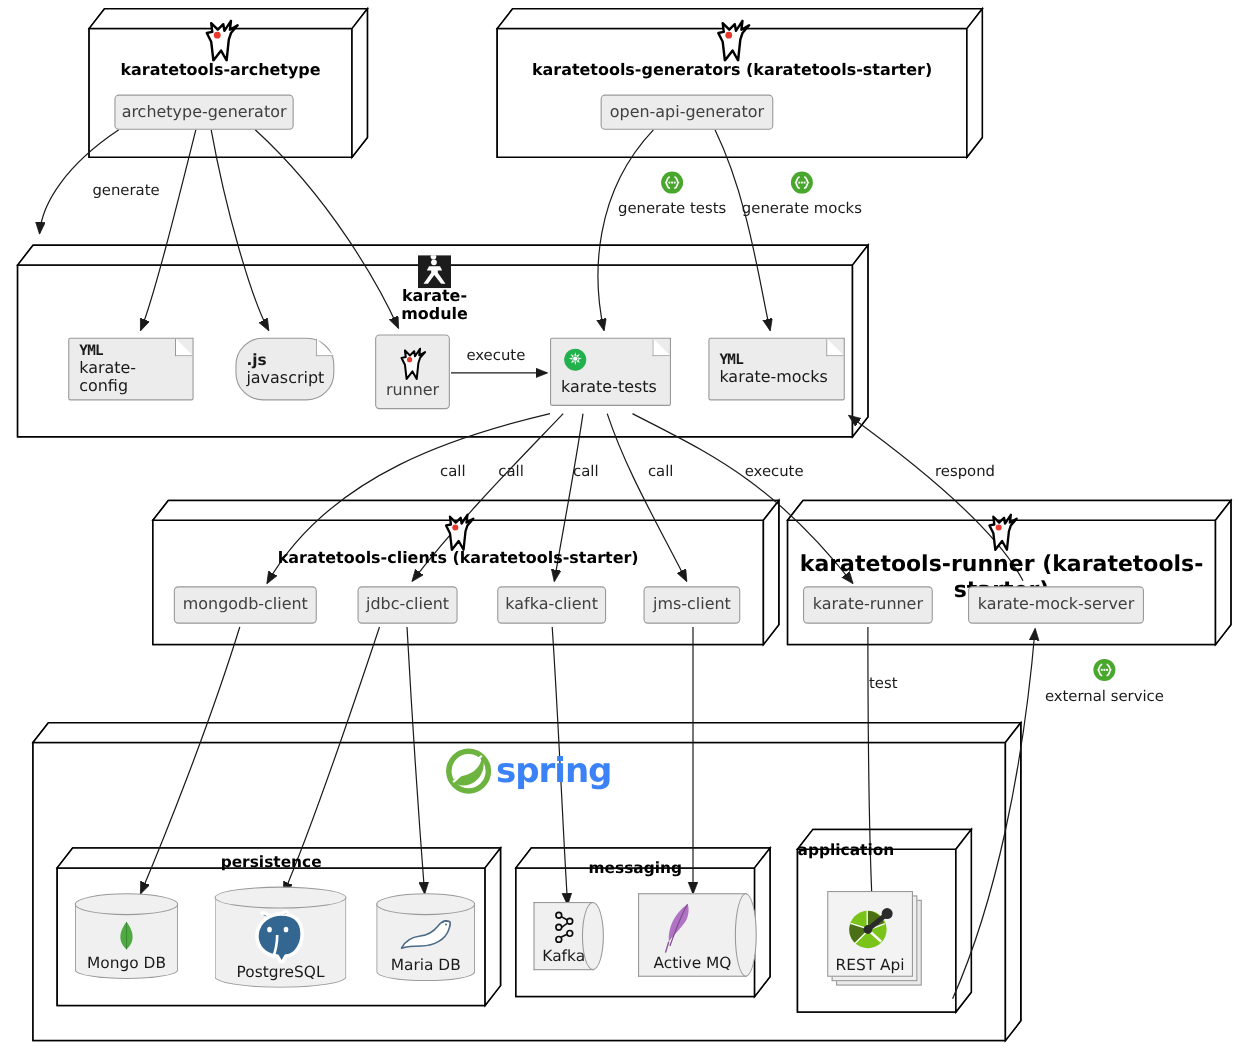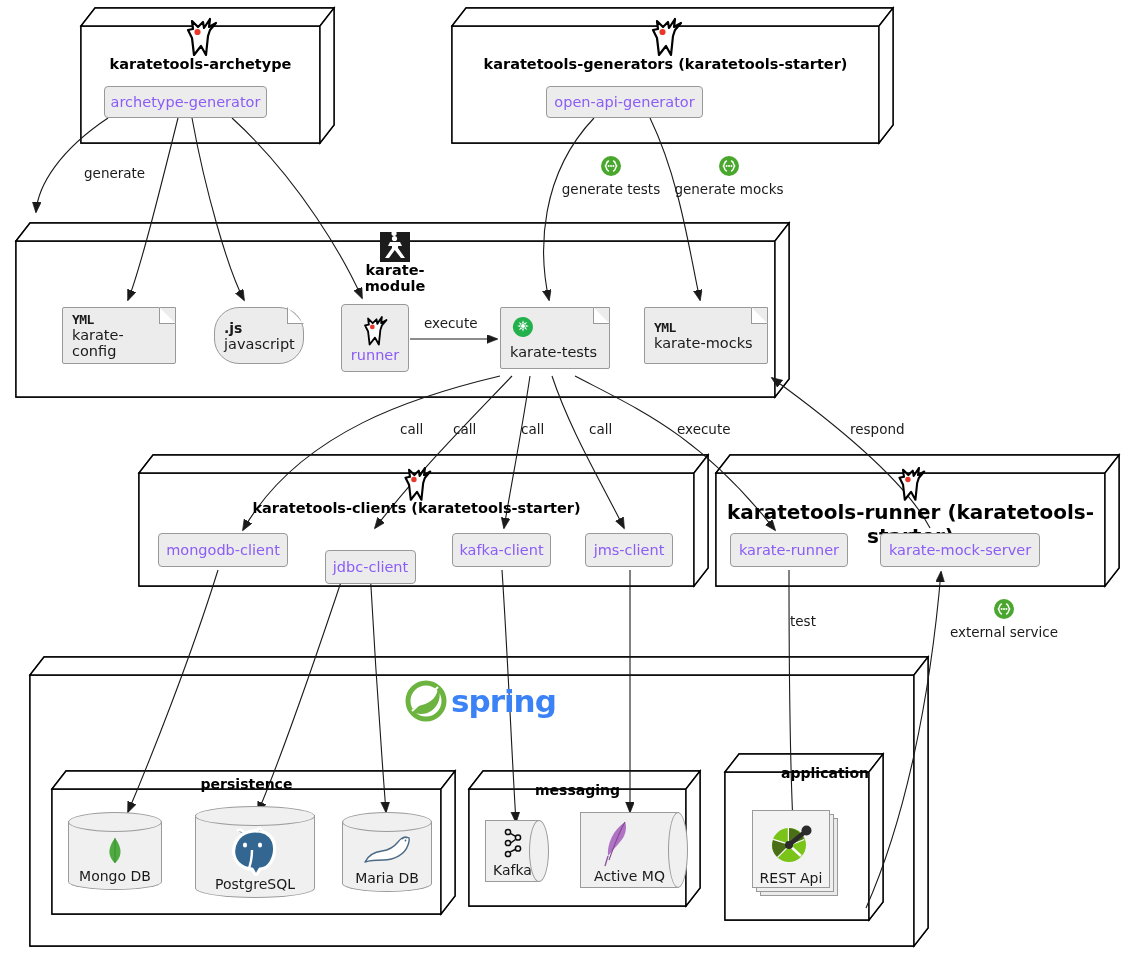--- a/index.html
+++ b/index.html
@@ -6,21 +6,21 @@
   body{font-family:"DejaVu Sans","Liberation Sans",sans-serif;}
   #stage{position:relative;width:1129px;height:965px;overflow:hidden;background:#fff;}
   svg.layer{position:absolute;left:0;top:0;width:1129px;height:965px;overflow:visible;}
   #edges{z-index:5;}
   #boxes{z-index:1;}
   .node{position:absolute;z-index:20;}
 
   
   .comp{position:absolute;background:#ececec;border:1px solid #999;border-radius:4px;
         display:flex;align-items:center;justify-content:center;
-        font-size:14.5px;color:#8b5cf6;z-index:25;box-sizing:border-box;white-space:nowrap;padding:0 9px;}
+        font-size:14.5px;color:#404040;z-index:25;box-sizing:border-box;white-space:nowrap;padding:0 9px;}
 
   
   .note{position:absolute;background:#ececec;border:1px solid #999;z-index:25;box-sizing:border-box;
         display:flex;flex-direction:column;justify-content:center;padding:5px 9px;border-radius:2px 0 2px 2px;}
   .note .fold{position:absolute;right:-1px;top:-1px;width:16px;height:16px;background:#fff;
         border-left:1px solid #999;border-bottom:1px solid #999;
         clip-path:polygon(0 0,100% 100%,0 100%);}
   .note .ntitle{font-size:13px;color:#1a1a1a;}
   .note .nsub{font-size:14.5px;color:#1a1a1a;}
   .yml{font-weight:bold;font-size:12px;letter-spacing:-0.6px;font-family:"DejaVu Sans Mono","Liberation Mono",monospace;}
@@ -214,21 +214,21 @@
     <svg width="42" height="42" viewBox="0 0 42 42">
       <circle cx="21" cy="21" r="18" fill="none" stroke="#6db33f" stroke-width="5"></circle>
       <path d="M6 30 C 14 38 30 34 34 20 C 36 13 33 7 33 7 C 33 16 26 23 17 25 C 12 26 8 28 6 30 Z" fill="#6db33f"></path>
       <path d="M33 7 L7 31" stroke="#ffffff" stroke-width="2" fill="none"></path>
     </svg>
     <span style="font-size:31px;font-weight:bold;color:#3b82f6;letter-spacing:-1px;">spring</span>
   </div>
 
   <div class="node" style="left:52px;top:776px;width:389px;text-align:center;font-weight:bold;font-size:14px;">persistence</div>
   <div class="node" style="left:469px;top:782px;width:217px;text-align:center;font-weight:bold;font-size:14px;">messaging</div>
-  <div class="node" style="left:725px;top:765px;width:144px;text-align:right;font-weight:bold;font-size:14px;">application</div>
+  <div class="node" style="left:725px;top:765px;width:144px;text-align:left;font-weight:bold;font-size:14px;">application</div>
 
   <div class="comp" style="left:104px;top:86px;width:163px;height:32px;">archetype-generator</div>
   <div class="comp" style="left:546px;top:86px;width:157px;height:32px;">open-api-generator</div>
 
   <div class="note" style="left:62px;top:307px;width:114px;height:57px;">
     <span class="fold"></span>
     <div class="ntitle yml">YML</div>
     <div class="nsub">karate-config</div>
   </div>
 
@@ -267,21 +267,21 @@
     <div class="nsub" style="margin-top:2px;">karate-tests</div>
   </div>
 
   <div class="note" style="left:644px;top:307px;width:124px;height:57px;">
     <span class="fold"></span>
     <div class="ntitle yml">YML</div>
     <div class="nsub">karate-mocks</div>
   </div>
 
   <div class="comp" style="left:158px;top:533px;width:130px;height:34px;">mongodb-client</div>
-  <div class="comp" style="left:325px;top:550px;width:91px;height:34px;">jdbc-client</div>
+  <div class="comp" style="left:325px;top:533px;width:91px;height:34px;">jdbc-client</div>
   <div class="comp" style="left:452px;top:533px;width:99px;height:34px;">kafka-client</div>
   <div class="comp" style="left:585px;top:533px;width:88px;height:34px;">jms-client</div>
 
   <div class="comp" style="left:730px;top:533px;width:118px;height:34px;">karate-runner</div>
   <div class="comp" style="left:880px;top:533px;width:160px;height:34px;">karate-mock-server</div>
 
   <div class="cyl" style="left:68px;top:812px;width:94px;height:78px;">
     <div class="body"></div>
     <div class="top"></div>
     <div class="cicon">

